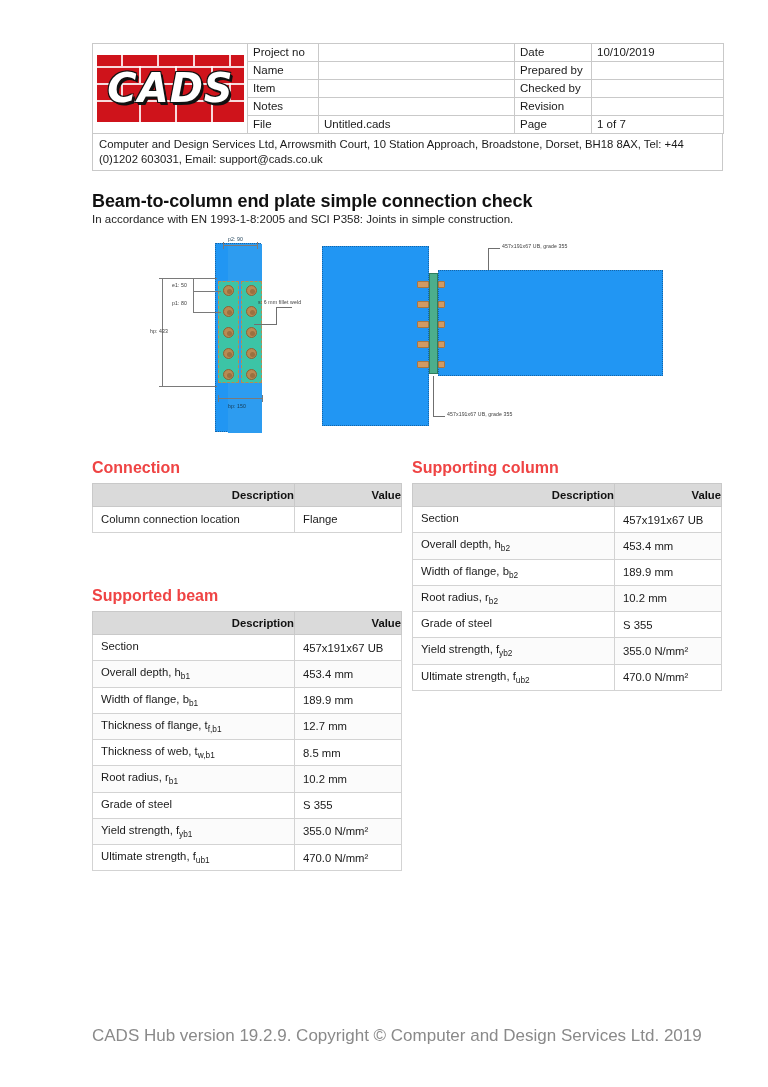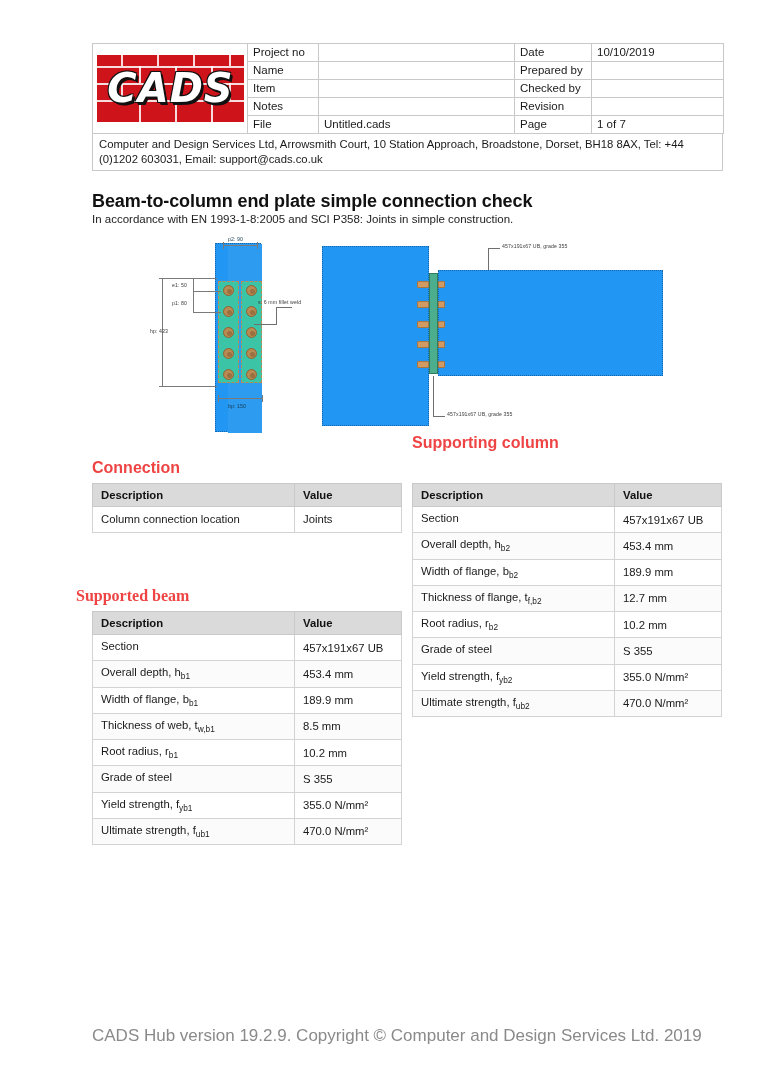--- a/index.html
+++ b/index.html
@@ -219,23 +219,23 @@
     color: #ef4444;
   }
   table.dt {
     border-collapse: collapse;
     table-layout: fixed;
     font-size: 11.3px;
   }
   table.dt th {
     background: #dadada;
     border: 1px solid #c9c9c9;
-    text-align: left;
+    text-align: right;
     font-weight: bold;
-    padding: 5px 8px;
+    padding: 5px 0;
     color: #111;
     font-size: 11.3px;
   }
   table.dt td {
     border: 1px solid #d3d3d3;
     padding: 5px 8px;
     color: #1a1a1a;
     height: 25.6px;
     vertical-align: middle;
     background: #fff;
@@ -401,26 +401,26 @@
   <table class="dt tbl-conn">
     <thead>
       <tr>
         <th>Description</th>
         <th>Value</th>
       </tr>
     </thead>
     <tbody>
       <tr>
         <td>Column connection location</td>
-        <td>Joints</td>
+        <td>Flange</td>
       </tr>
     </tbody>
   </table>
 
-  <div class="sec-h" style="left:76px;top:587px;font-family:Liberation Serif, serif;">Supported beam</div>
+  <div class="sec-h" style="left:92px;top:587px;">Supported beam</div>
   <table class="dt tbl-beam">
     <thead>
       <tr>
         <th>Description</th>
         <th>Value</th>
       </tr>
     </thead>
     <tbody>
       <tr>
         <td><span>Section</span><sub></sub></td>
@@ -428,20 +428,24 @@
       </tr>
       <tr>
         <td><span>Overall depth, h</span><sub>b1</sub></td>
         <td>453.4 mm</td>
       </tr>
       <tr>
         <td><span>Width of flange, b</span><sub>b1</sub></td>
         <td>189.9 mm</td>
       </tr>
       <tr>
+        <td><span>Thickness of flange, t</span><sub>f,b1</sub></td>
+        <td>12.7 mm</td>
+      </tr>
+      <tr>
         <td><span>Thickness of web, t</span><sub>w,b1</sub></td>
         <td>8.5 mm</td>
       </tr>
       <tr>
         <td><span>Root radius, r</span><sub>b1</sub></td>
         <td>10.2 mm</td>
       </tr>
       <tr>
         <td><span>Grade of steel</span><sub></sub></td>
         <td>S 355</td>
@@ -450,21 +454,21 @@
         <td><span>Yield strength, f</span><sub>yb1</sub></td>
         <td>355.0 N/mm²</td>
       </tr>
       <tr>
         <td><span>Ultimate strength, f</span><sub>ub1</sub></td>
         <td>470.0 N/mm²</td>
       </tr>
     </tbody>
   </table>
 
-  <div class="sec-h" style="left:412px;top:434px;">Supporting column</div>
+  <div class="sec-h" style="left:412px;top:459px;">Supporting column</div>
   <table class="dt tbl-col">
     <thead>
       <tr>
         <th>Description</th>
         <th>Value</th>
       </tr>
     </thead>
     <tbody>
       <tr>
         <td><span>Section</span><sub></sub></td>
@@ -472,24 +476,20 @@
       </tr>
       <tr>
         <td><span>Overall depth, h</span><sub>b2</sub></td>
         <td>453.4 mm</td>
       </tr>
       <tr>
         <td><span>Width of flange, b</span><sub>b2</sub></td>
         <td>189.9 mm</td>
       </tr>
       <tr>
-        <td><span>Thickness of flange, t</span><sub>f,b2</sub></td>
-        <td>12.7 mm</td>
-      </tr>
-      <tr>
         <td><span>Root radius, r</span><sub>b2</sub></td>
         <td>10.2 mm</td>
       </tr>
       <tr>
         <td><span>Grade of steel</span><sub></sub></td>
         <td>S 355</td>
       </tr>
       <tr>
         <td><span>Yield strength, f</span><sub>yb2</sub></td>
         <td>355.0 N/mm²</td>

